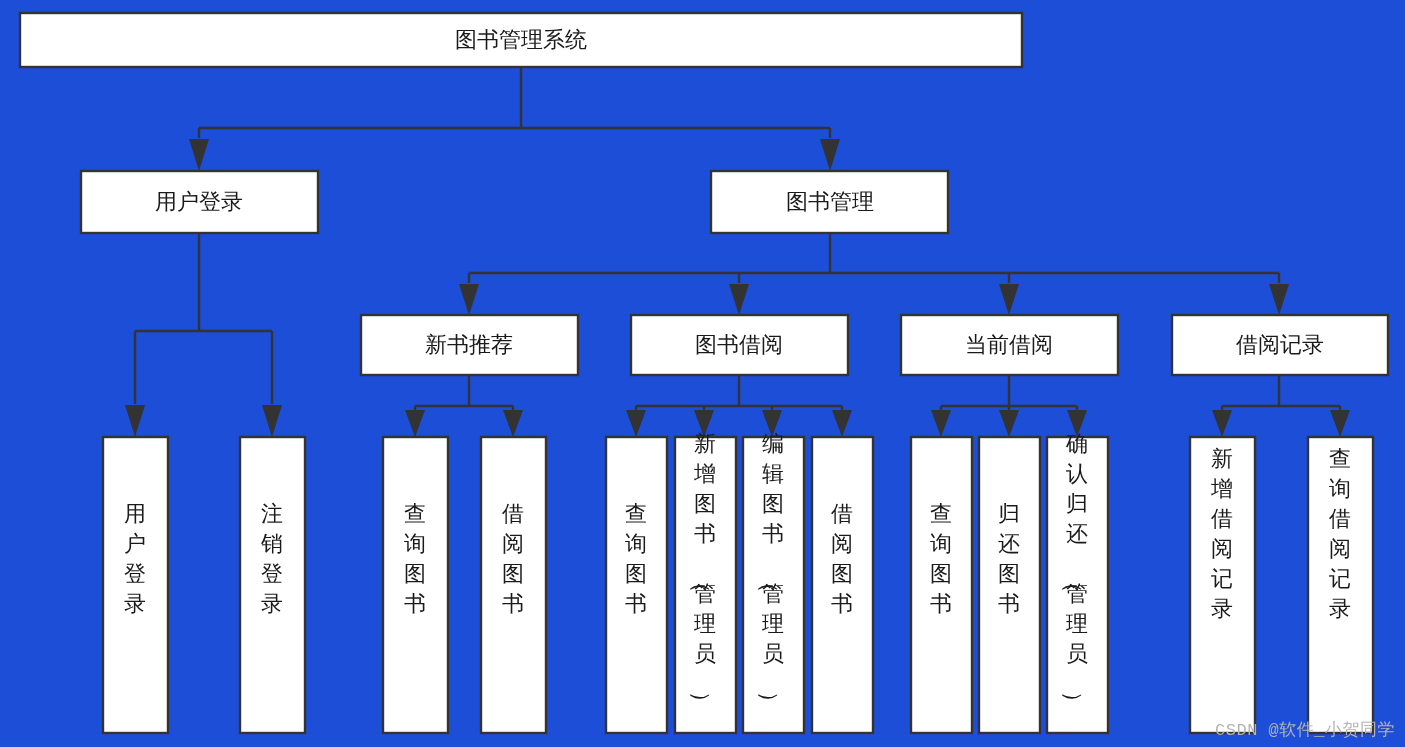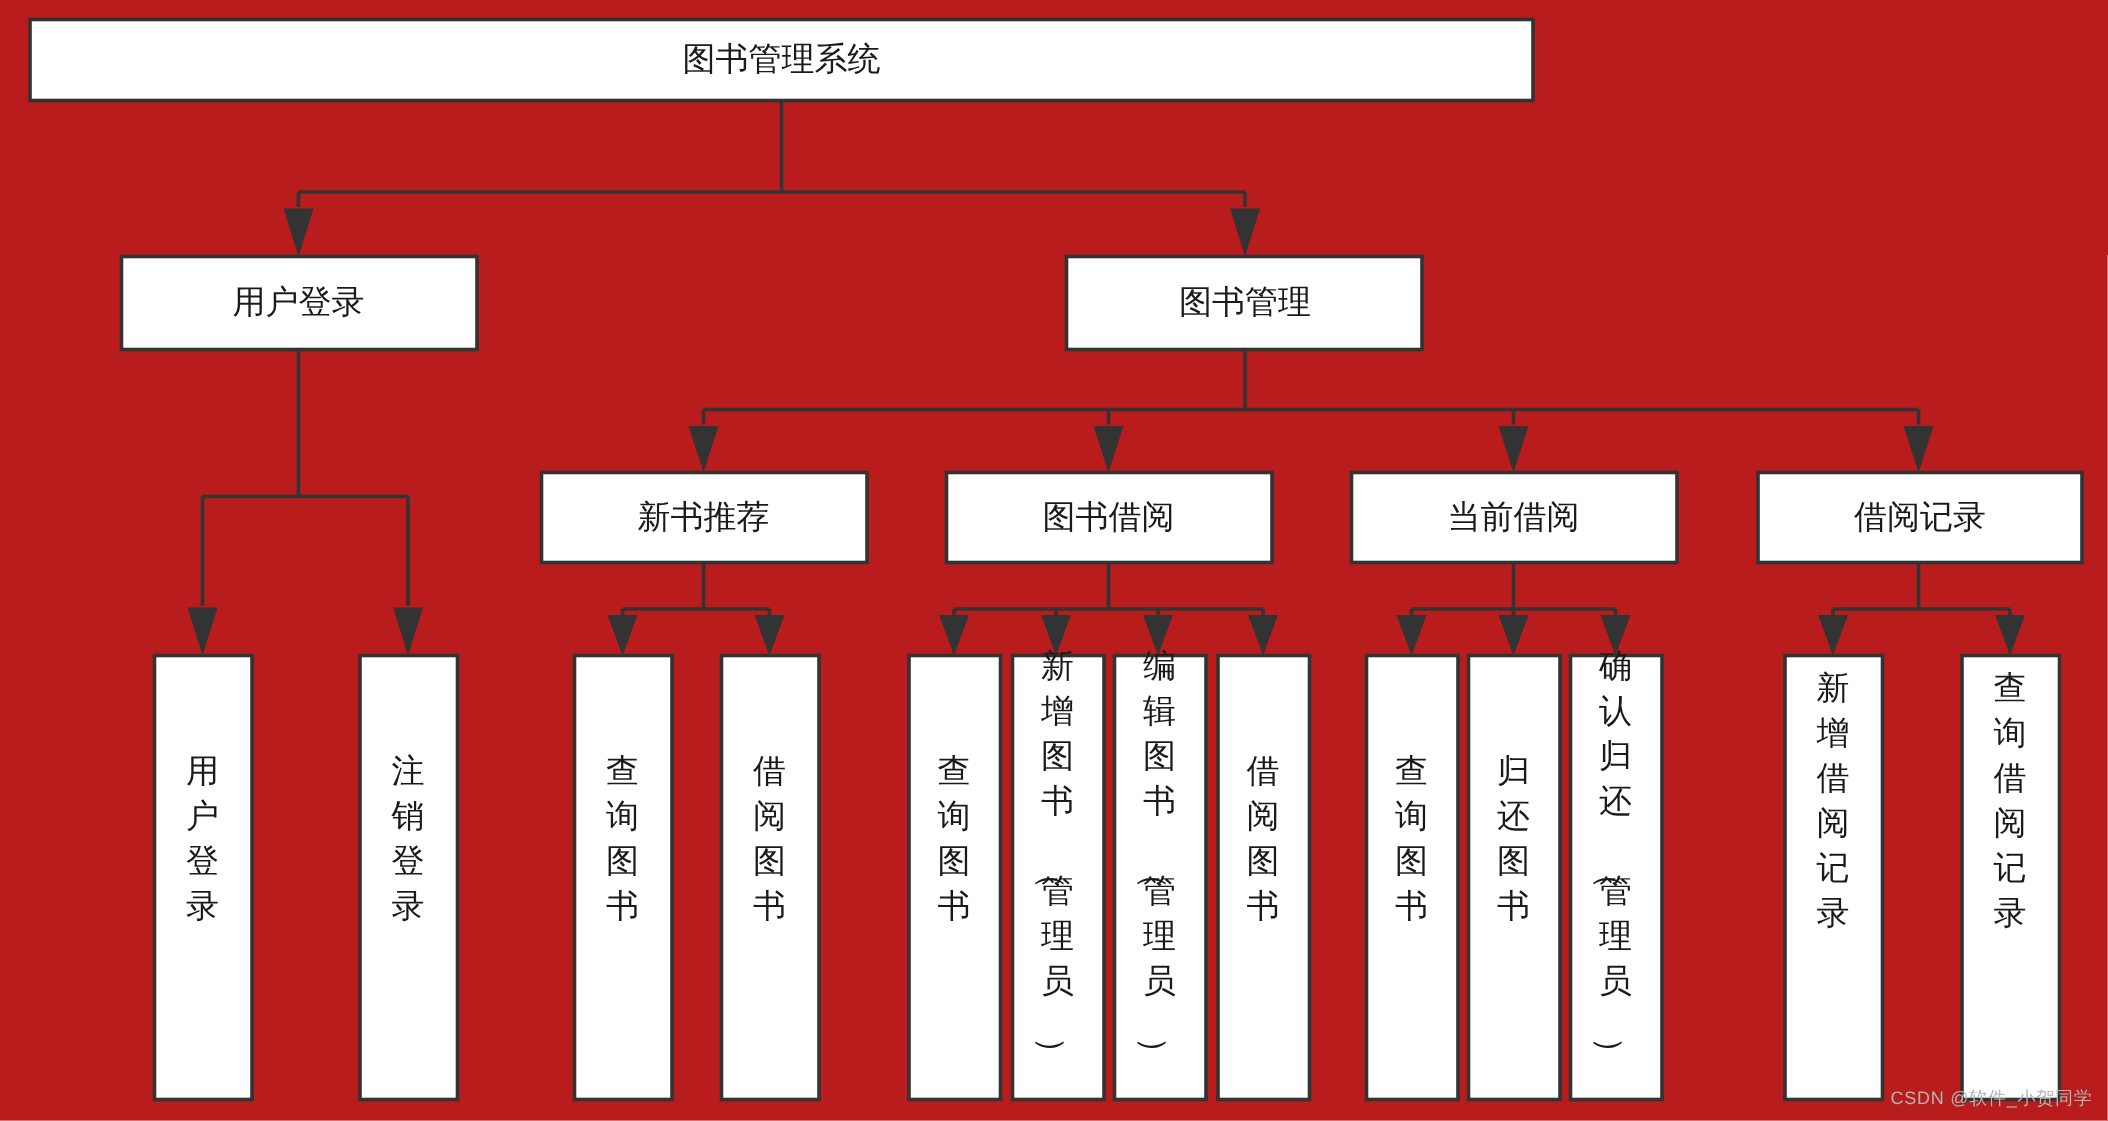--- a/index.html
+++ b/index.html
@@ -10,21 +10,21 @@
   body {
     width: 1405px;
     height: 747px;
     font-family: "Liberation Sans", sans-serif;
     overflow: hidden;
   }
   #diagram-root {
     position: relative;
     width: 1405px;
     height: 747px;
-    background: #b91c1c;
+    background: #1d4ed8;
   }
   svg.diagram-canvas {
     position: absolute;
     left: 0;
     top: 0;
     width: 1405px;
     height: 747px;
     display: block;
   }
   .node-box {
@@ -52,22 +52,22 @@
   .node-label-v {
     font-family: "Liberation Sans", sans-serif;
     font-size: 22px;
     fill: #1a1a1a;
     text-anchor: middle;
   }
   .watermark-text {
     position: absolute;
     right: 10px;
     bottom: 6px;
-    font-family: Liberation Sans, sans-serif;
-    font-size: 12px;
+    font-family: Liberation Mono, monospace;
+    font-size: 17px;
     color: #b4b4b4;
     white-space: nowrap;
     letter-spacing: 0.5px;
     user-select: none;
   }
 </style>
 </head>
 <body>
 
 <div id="diagram-root">

